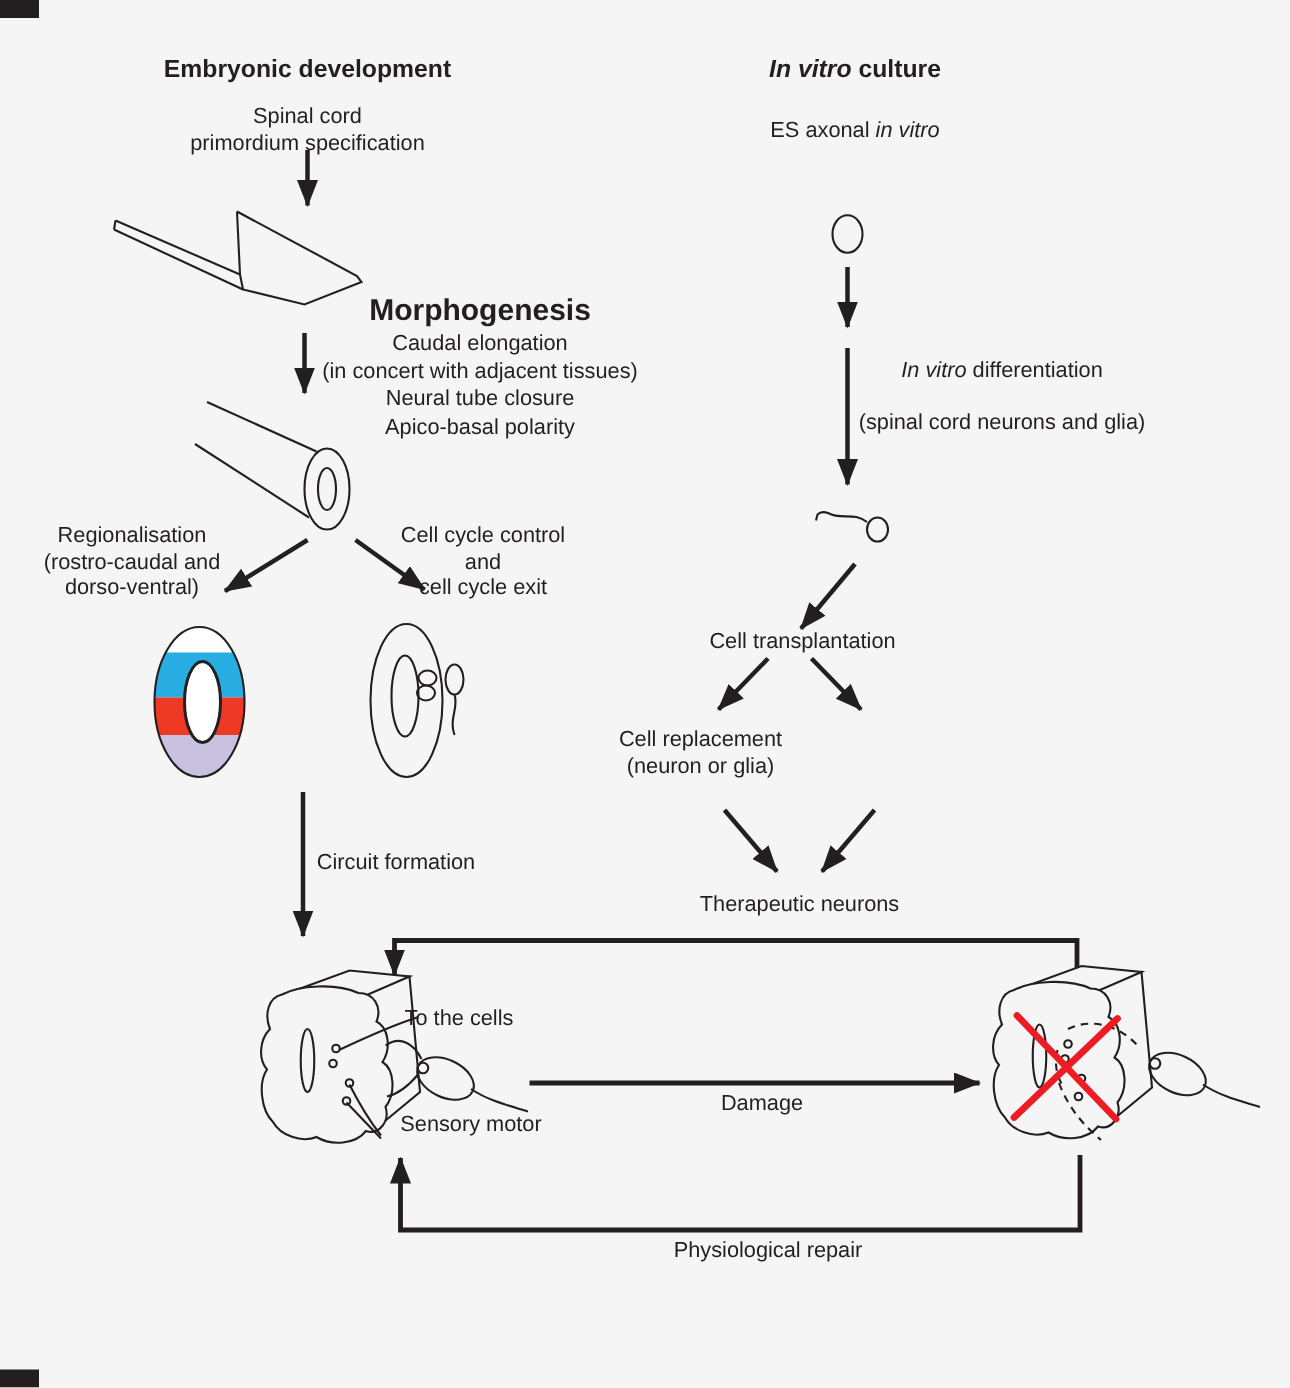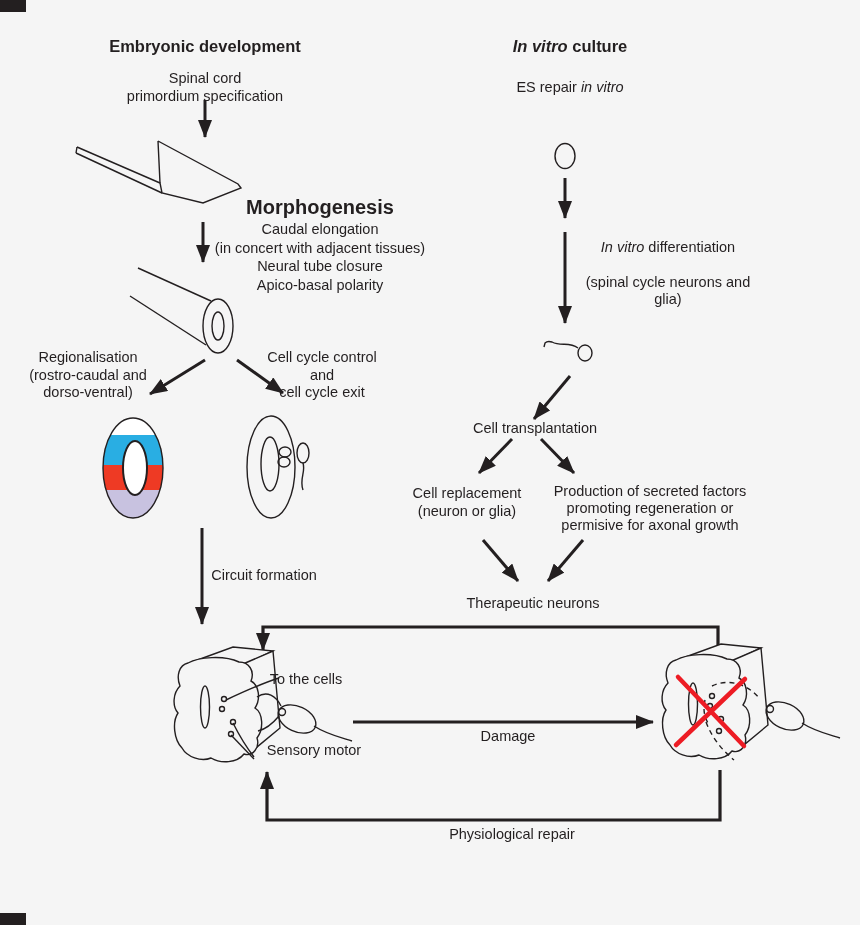--- a/index.html
+++ b/index.html
@@ -177,51 +177,48 @@
     </g>
   </svg>
 
   <div class="lbl ttl" style="left:205px;top:37px">Embryonic development</div>
 
   <div class="lbl ttl" style="left:570px;top:37px"><span class="it">In vitro</span><span> culture</span></div>
 
   <div class="lbl" style="left:205px;top:70px">Spinal cord
 primordium specification</div>
 
-  <div class="lbl" style="left:570px;top:79px"><span>ES repair </span><span class="it">in vitro</span></div>
+  <div class="lbl" style="left:570px;top:79px"><span>ES axonal </span><span class="it">in vitro</span></div>
 
   <div class="lbl sub" style="left:320px;top:199px">Morphogenesis</div>
   <div class="lbl lh19" style="left:320px;top:220px">Caudal elongation
 (in concert with adjacent tissues)
 Neural tube closure
 Apico-basal polarity</div>
 
   <div class="lbl" style="left:88px;top:349px">Regionalisation
 (rostro-caudal and
 dorso-ventral)</div>
   <div class="lbl" style="left:322px;top:349px">Cell cycle control
 and
 cell cycle exit</div>
 
 
   <div class="lbl" style="left:264px;top:567px">Circuit formation</div>
 
   <div class="lbl" style="left:668px;top:221px">
     <div><span class="it">In vitro</span><span> differentiation</span></div>
-    <div>(spinal cycle neurons and glia)</div>
+    <div>(spinal cord neurons and glia)</div>
   </div>
 
   <div class="lbl" style="left:535px;top:420px">Cell transplantation</div>
 
   <div class="lbl lh18" style="left:467px;top:484px">Cell replacement
 (neuron or glia)</div>
 
-  <div class="lbl lh17" style="left:650px;top:483px">Production of secreted factors
-promoting regeneration or
-permisive for axonal growth</div>
 
   <div class="lbl" style="left:533px;top:595px">Therapeutic neurons</div>
 
   <div class="lbl" style="left:306px;top:671px">To the cells</div>
   <div class="lbl" style="left:314px;top:742px">Sensory motor</div>
   <div class="lbl" style="left:508px;top:728px">Damage</div>
   <div class="lbl" style="left:512px;top:826px">Physiological repair</div>
 
   <div class="corner" style="left:0;top:0"></div>
   <div class="corner" style="left:0;top:913px"></div>

